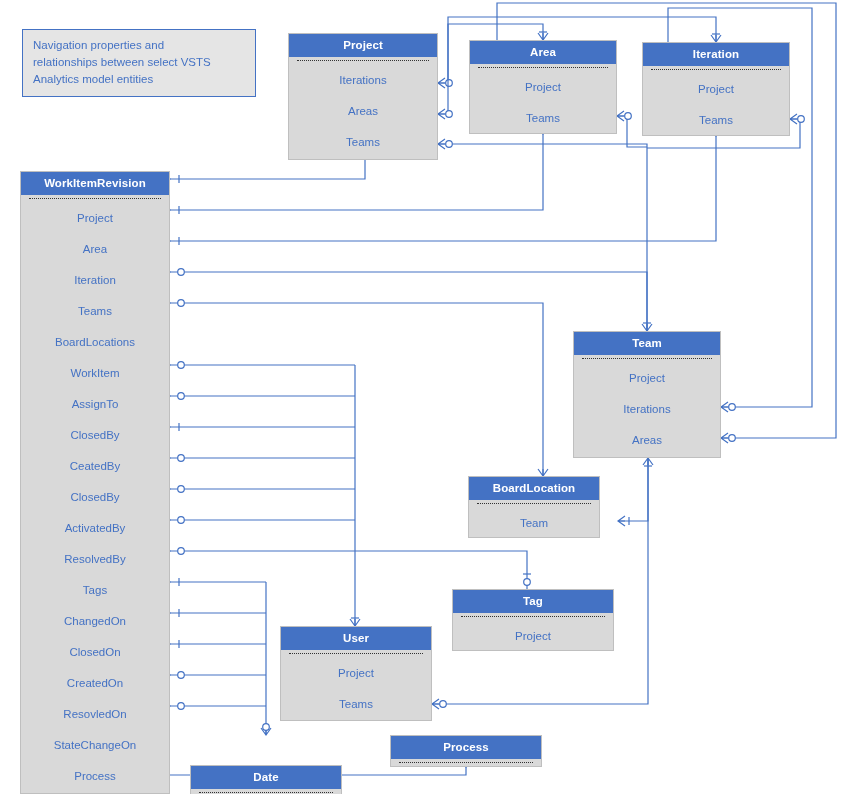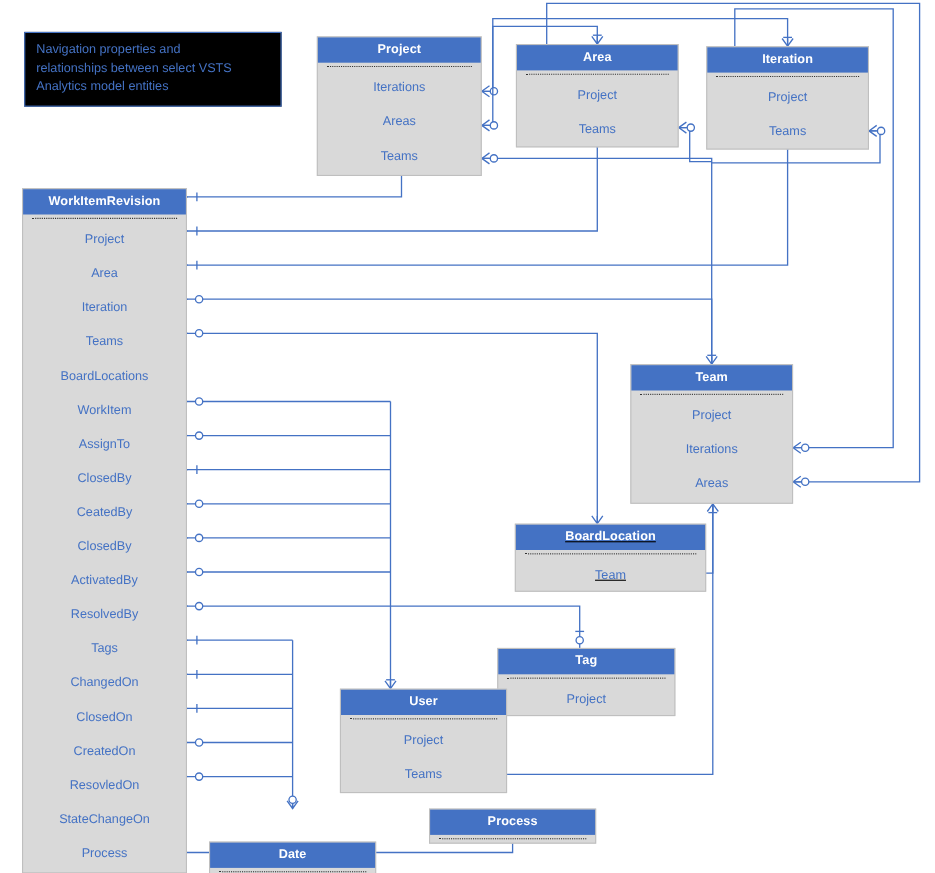--- a/index.html
+++ b/index.html
@@ -1,21 +1,21 @@
 <!DOCTYPE html>
 <html><head>
 <meta charset="utf-8">
 <style>
   html,body{margin:0;padding:0;background:#ffffff;}
   body{width:850px;height:794px;position:relative;overflow:hidden;
        font-family:"Liberation Sans","DejaVu Sans",sans-serif;}
   #diagram{position:absolute;left:0;top:0;width:850px;height:794px;}
 
   .note{position:absolute;box-sizing:border-box;border:1px solid #4472C4;
-        background:#000000;color:#4472C4;font-size:11.5px;line-height:17px;
+        background:#e5e5e5;color:#4472C4;font-size:11.5px;line-height:17px;
         padding:7px 9px 7px 10px;}
 
   .entity{position:absolute;box-sizing:border-box;background:#D9D9D9;
           border:1px solid #BFBFBF;}
   .entity .hdr{box-sizing:border-box;background:#4472C4;color:#ffffff;
           font-size:11.5px;font-weight:bold;text-align:center;
           height:23px;line-height:23px;letter-spacing:.1px;}
   .entity .sep{height:0;border-top:1px dotted #333333;margin:3px 8px 0 8px;}
   .entity .fields{padding-top:4px;}
   .entity .fld{color:#4472C4;font-size:11.5px;text-align:center;
@@ -193,35 +193,35 @@
       </div>
       <div class="entity" style="left: 573px; top: 331px; width: 148px; height: 127px;">
         <div class="hdr">Team</div>
         <div class="sep"></div>
         <div class="fields">
           <div class="fld">Project</div>
           <div class="fld">Iterations</div>
           <div class="fld">Areas</div>
         </div>
       </div>
-      <div class="entity" style="left: 468px; top: 476px; width: 174px; height: 62px; text-decoration: underline;">
+      <div class="entity" style="left: 468px; top: 476px; width: 132px; height: 62px;">
         <div class="hdr">BoardLocation</div>
         <div class="sep"></div>
         <div class="fields">
           <div class="fld">Team</div>
         </div>
       </div>
       <div class="entity" style="left: 452px; top: 589px; width: 162px; height: 62px;">
         <div class="hdr">Tag</div>
         <div class="sep"></div>
         <div class="fields">
           <div class="fld">Project</div>
         </div>
       </div>
-      <div class="entity" style="left: 280px; top: 626px; width: 152px; height: 95px; margin-left: 29px;">
+      <div class="entity" style="left: 280px; top: 626px; width: 152px; height: 95px;">
         <div class="hdr">User</div>
         <div class="sep"></div>
         <div class="fields">
           <div class="fld">Project</div>
           <div class="fld">Teams</div>
         </div>
       </div>
       <div class="entity compact" style="left: 190px; top: 765px; width: 152px; height: 32px;">
         <div class="hdr">Date</div>
         <div class="sep"></div>

